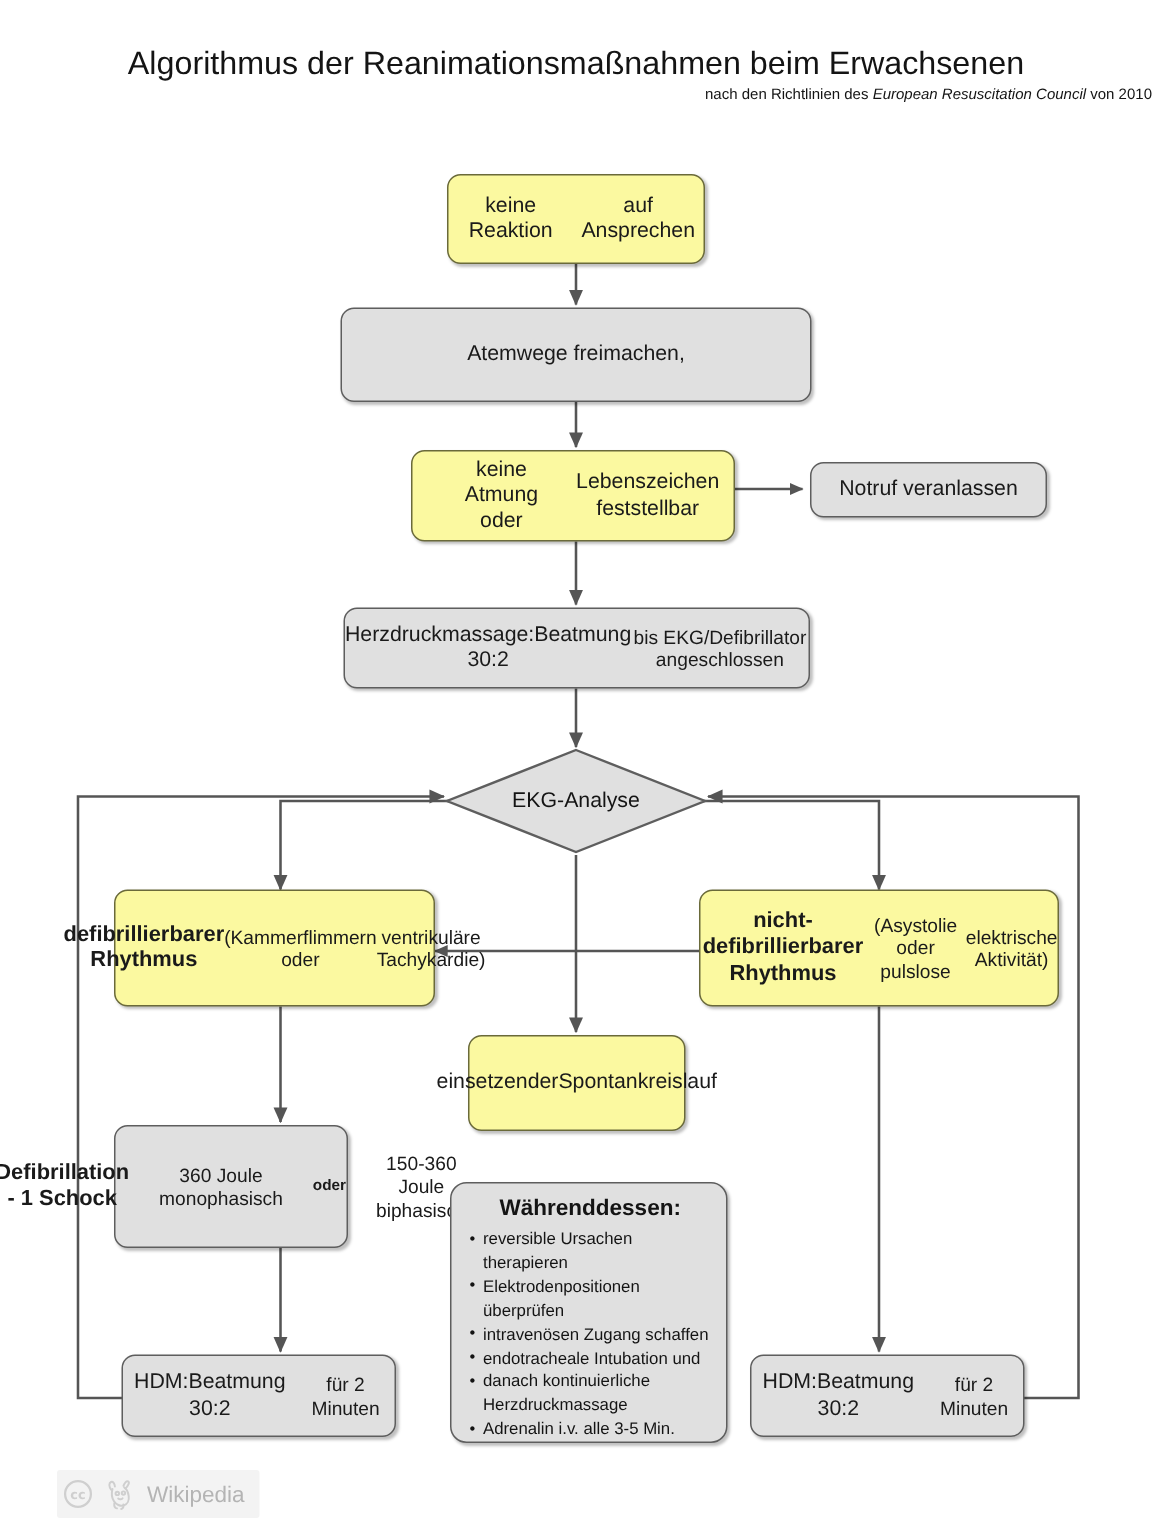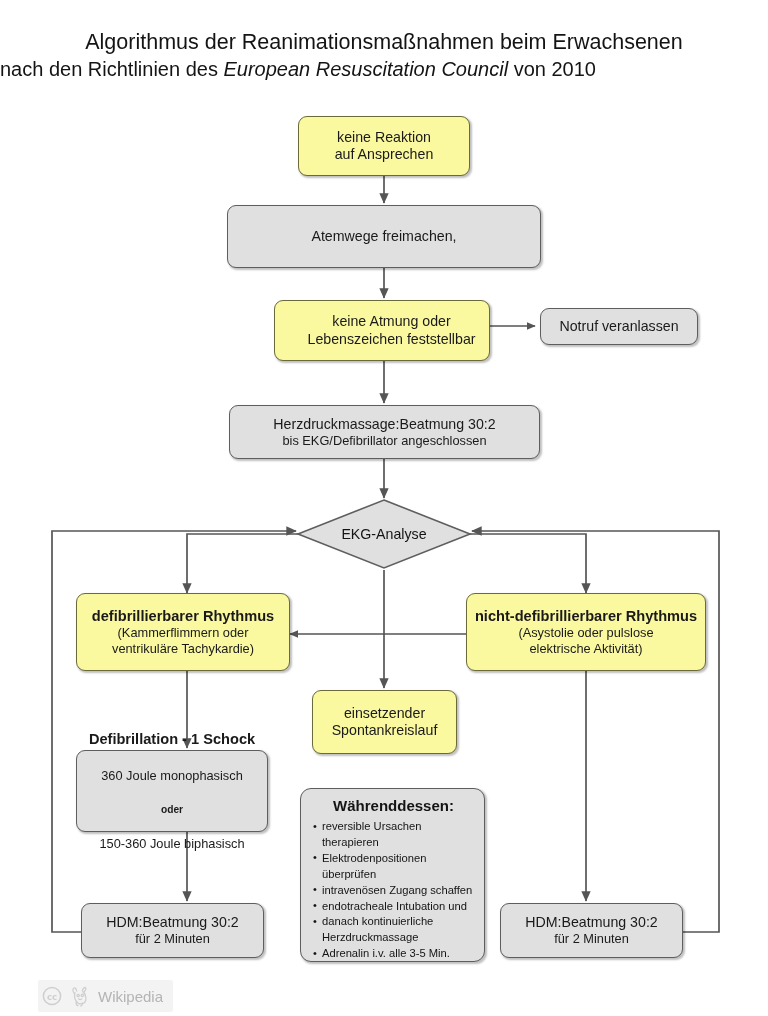--- a/index.html
+++ b/index.html
@@ -9,29 +9,29 @@
     color:#1a1a1a;overflow:hidden;position:relative;
   }
   #stage{position:relative;width:768px;height:1016px;}
 
   
   .title{
     position:absolute;left:0;top:30px;width:768px;text-align:center;
     font-size:21.5px;font-weight:400;letter-spacing:0px;color:#141414;
   }
   .subtitle{
-    position:absolute;left:0;top:58px;width:768px;text-align:left;
-    font-size:20px;font-weight:400;color:#141414;
+    position:absolute;left:0;top:58px;width:768px;text-align:right;
+    font-size:10px;font-weight:400;color:#141414;
   }
   .subtitle .it{font-style:italic;}
 
   
   .node{
     position:absolute;box-sizing:border-box;
-    display:flex;flex-direction:column;align-items:center;justify-content:center;
+    display:flex;flex-direction:row;align-items:center;justify-content:center;
     border:1.4px solid #5e5e5e;border-radius:9px;
     text-align:center;line-height:1.2;
     box-shadow:1.5px 1.5px 2px rgba(0,0,0,0.25);
     z-index:3;
   }
   .node.grey{background:#e0e0e0;}
   .node.yellow{background:#fbf9a0;border-color:#6a6a3a;}
   .l1{font-size:14.2px;}
   .l1b{font-size:14.6px;font-weight:bold;}
   .l2{font-size:12.8px;}
@@ -168,21 +168,21 @@
     <div class="l1b">nicht-defibrillierbarer Rhythmus</div>
     <div class="l2">(Asystolie oder pulslose</div>
     <div class="l2">elektrische Aktivität)</div>
   </div>
 
   <div class="node yellow" style="left:312px;top:690px;width:145px;height:64px;">
     <div class="l1">einsetzender</div>
     <div class="l1">Spontankreislauf</div>
   </div>
 
-  <div class="node grey" style="left:76px;top:750px;width:192px;height:82px;gap:20px;">
+  <div class="node grey" style="left:76px;top:750px;width:156px;height:82px;gap:20px;">
     <div class="l1b">Defibrillation - 1 Schock</div>
     <div class="l2">360 Joule monophasisch</div>
     <div class="l3">oder</div>
     <div class="l2">150-360 Joule biphasisch</div>
   </div>
 
   <div class="node grey" style="left:81px;top:903px;width:183px;height:55px;">
     <div class="l1">HDM:Beatmung 30:2</div>
     <div class="l2">für 2 Minuten</div>
   </div>

